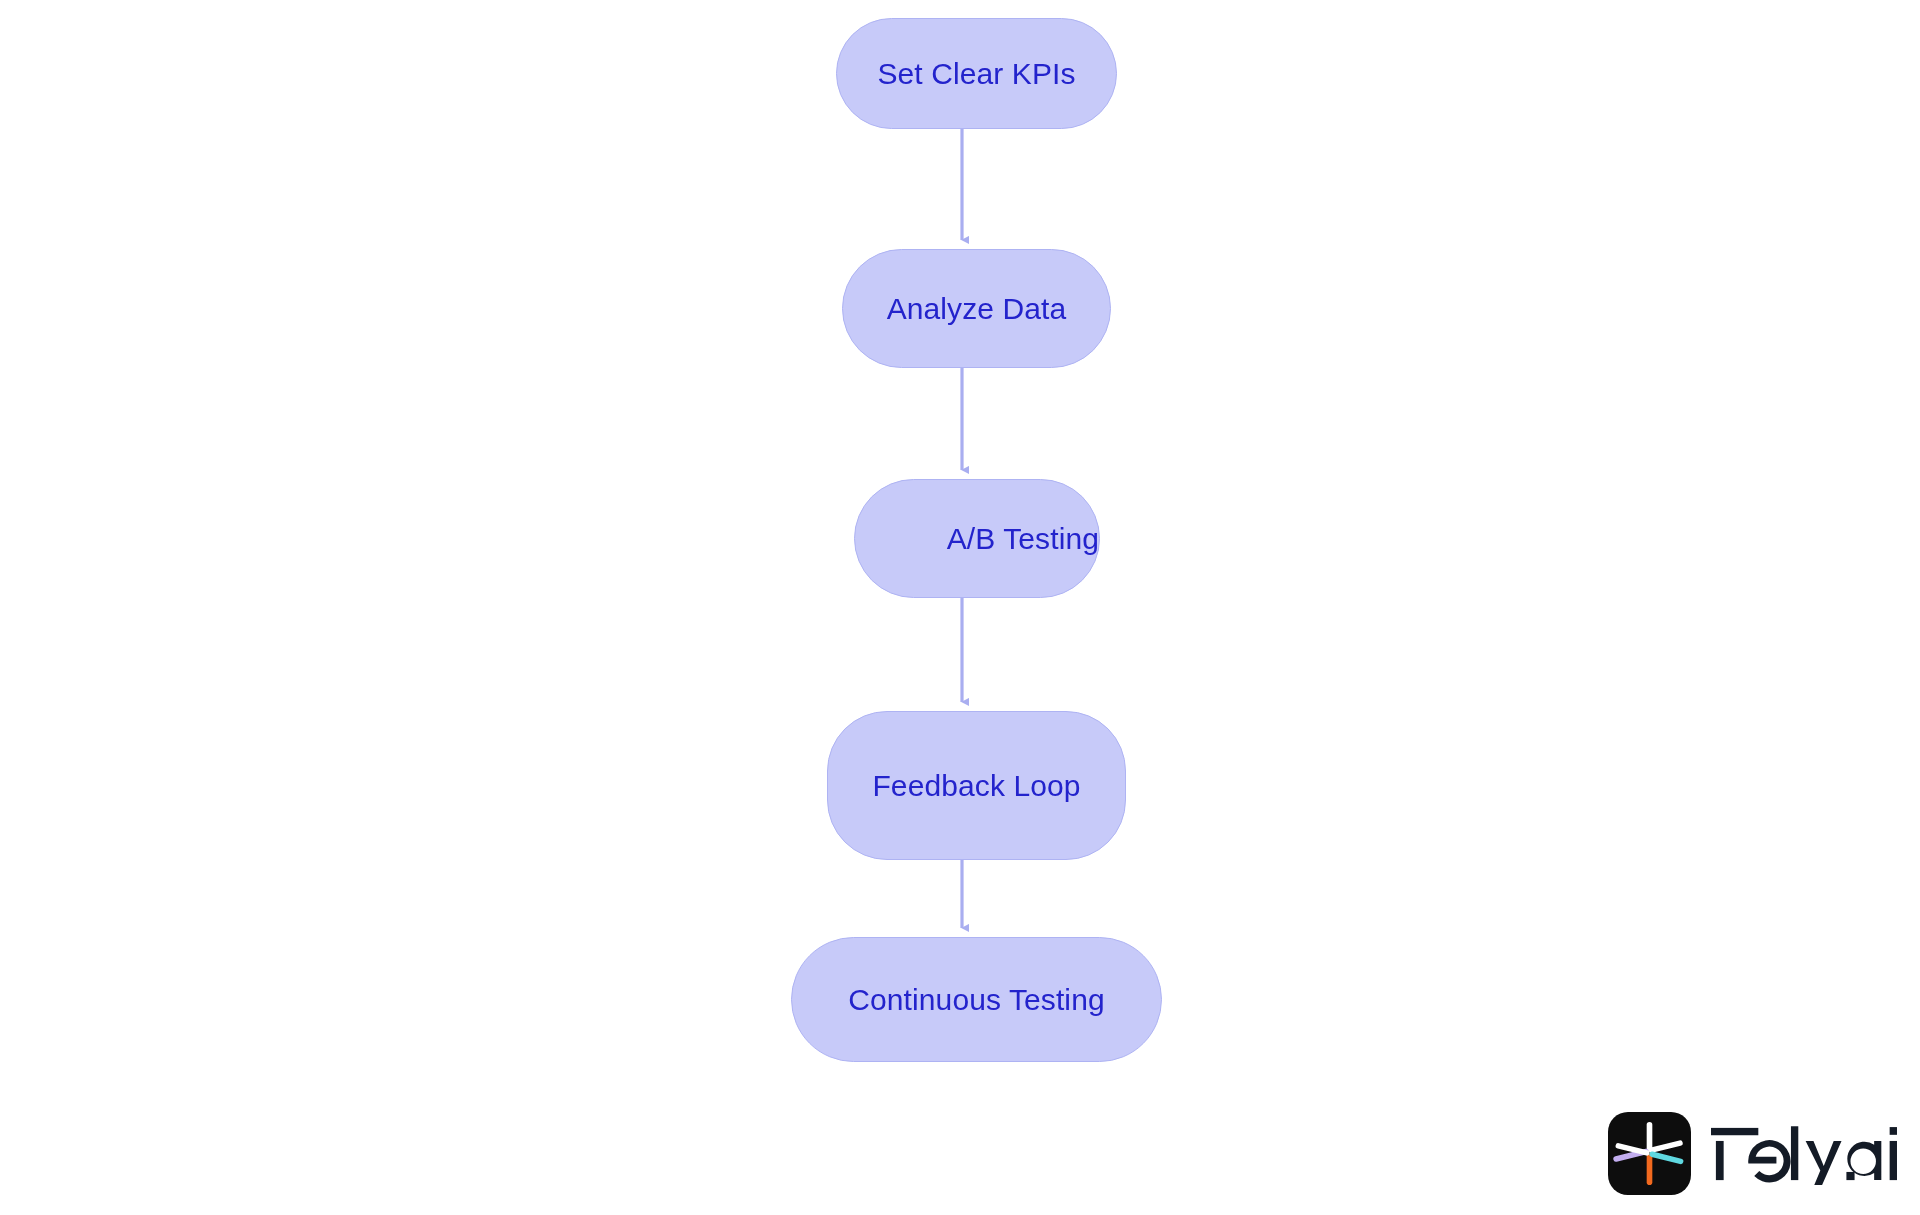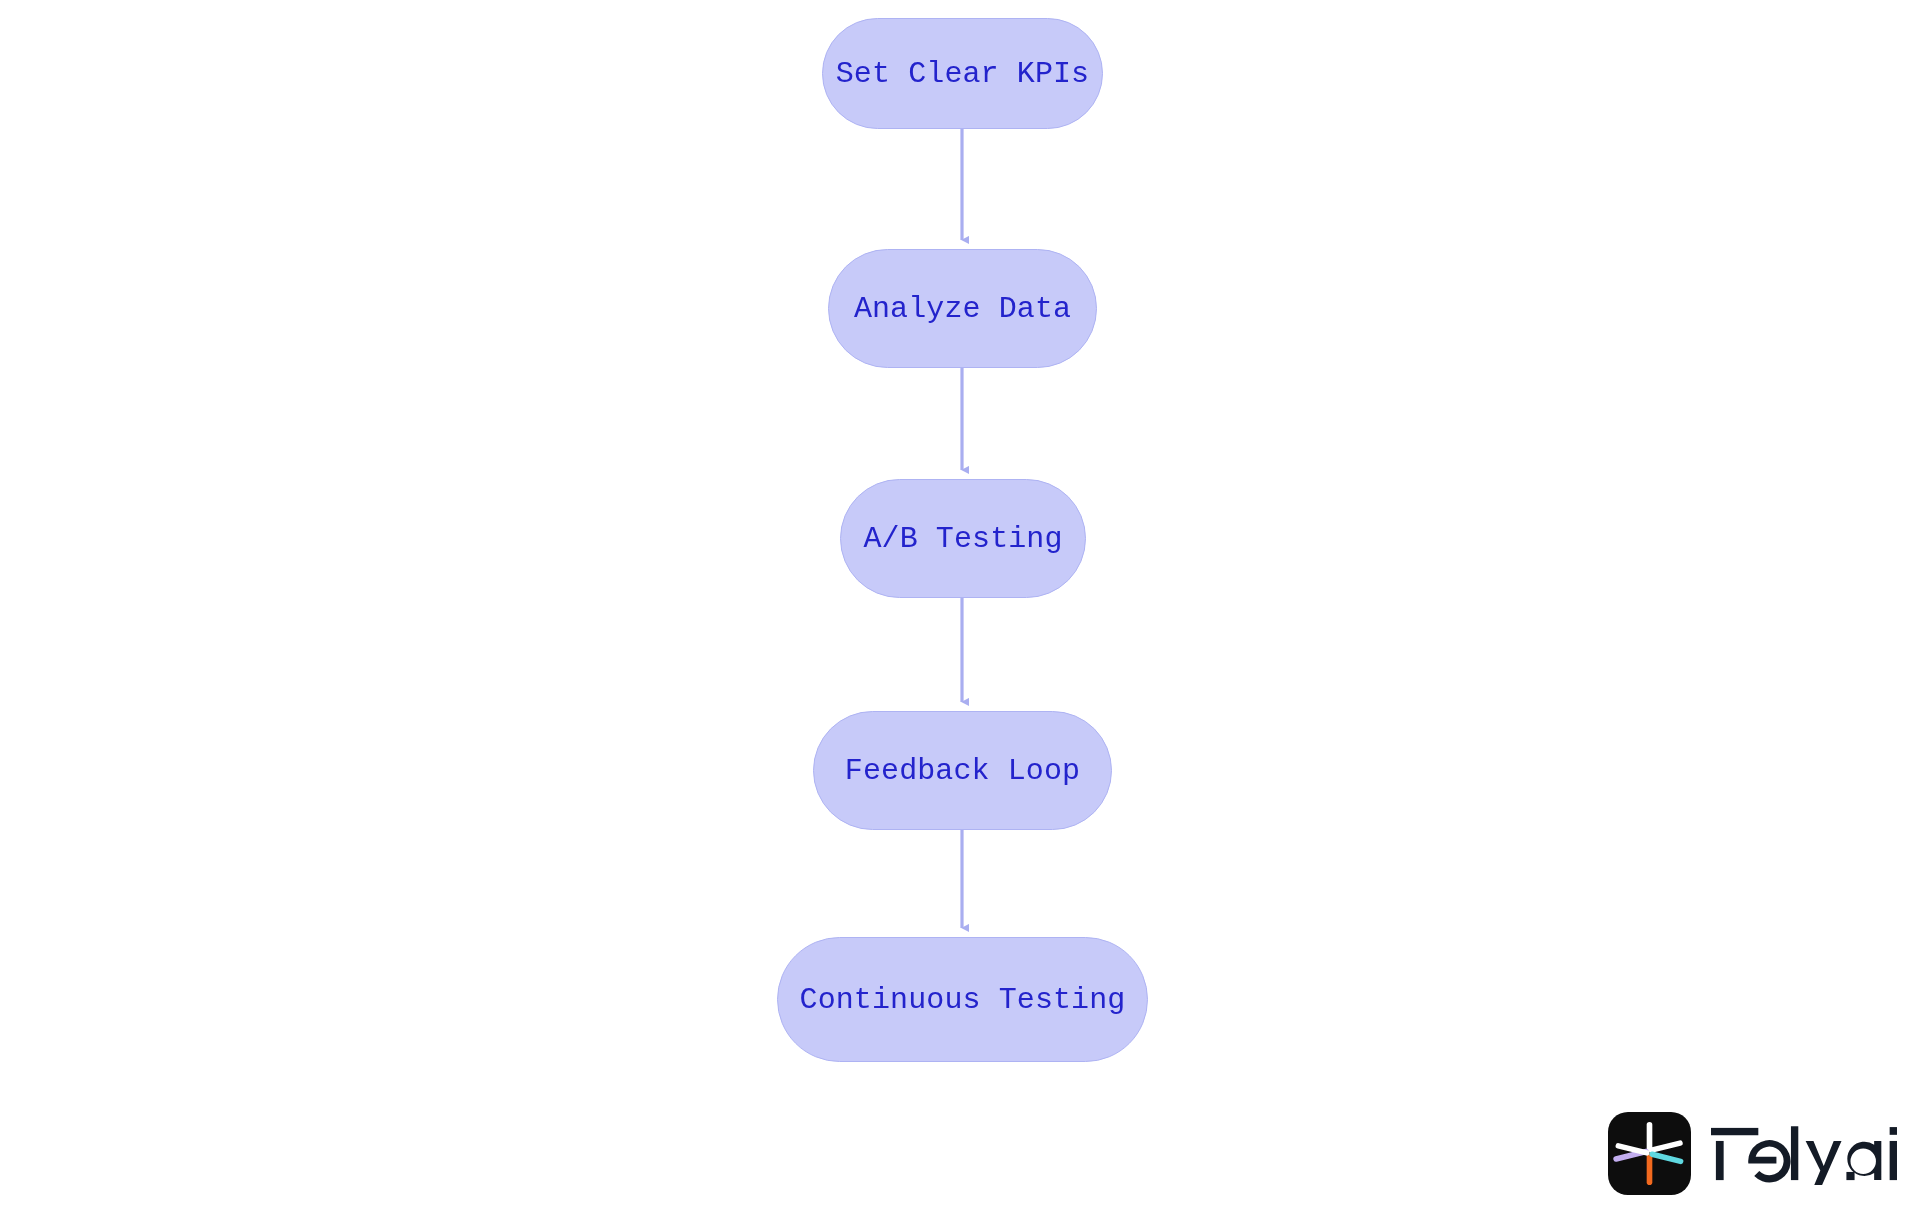--- a/index.html
+++ b/index.html
@@ -26,39 +26,40 @@
   .node {
     position: absolute;
     box-sizing: border-box;
     display: flex;
     align-items: center;
     justify-content: center;
     background: #c7caf9;
     border: 1.6px solid #aeb3f3;
     border-radius: 62px;
     color: #2323cc;
-    font-family: Liberation Mono, monospace;
+    font-family: Liberation Sans, sans-serif;
     font-size: 30px;
     font-weight: 400;
     letter-spacing: 0.1px;
     white-space: nowrap;
     user-select: none;
+    margin-left: 14px;
   }
 
   .node-label {
     display: block;
     line-height: 1;
     color: #2323cc;
   }
 
   
   .node-1 { left: 822px;  top: 18px;   width: 281px; height: 111px; border-radius: 56px; }
   .node-2 { left: 828px;  top: 249px;  width: 269px; height: 119px; border-radius: 60px; }
-  .node-3 { left: 840px;  top: 479px;  width: 246px; height: 119px; border-radius: 60px; }
-  .node-4 { left: 813px;  top: 711px;  width: 299px; height: 119px; border-radius: 60px; align-items: center; }
+  .node-3 { left: 840px;  top: 479px;  width: 246px; height: 119px; border-radius: 60px; justify-content: flex-end; }
+  .node-4 { left: 813px;  top: 711px;  width: 299px; height: 149px; border-radius: 60px; align-items: center; }
   .node-5 { left: 777px;  top: 937px;  width: 371px; height: 125px; border-radius: 63px; }
 
   
   #connector-layer {
     position: absolute;
     left: 0;
     top: 0;
     width: 1920px;
     height: 1215px;
     pointer-events: none;

